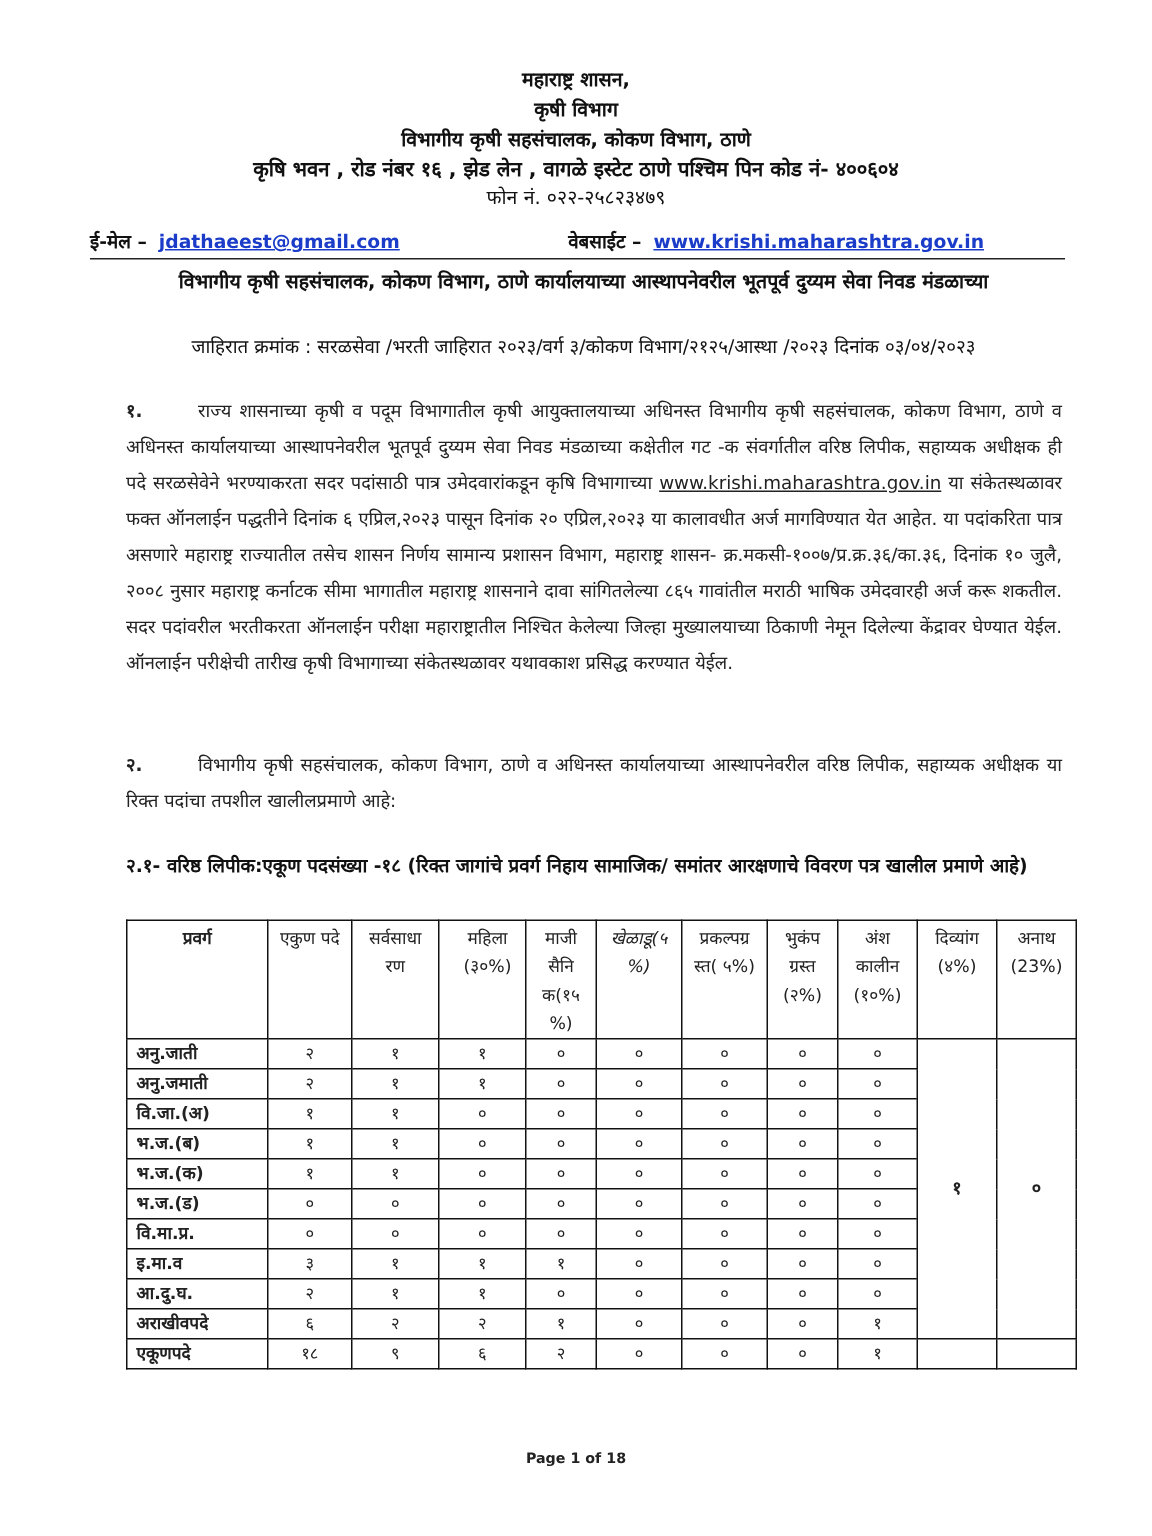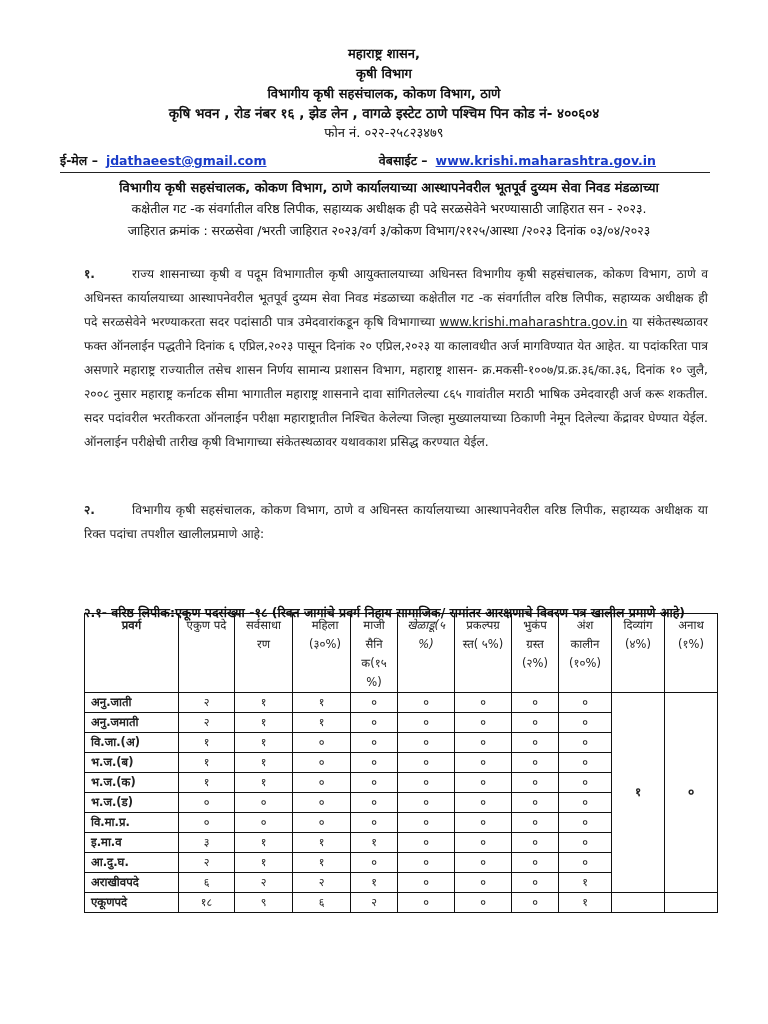--- a/index.html
+++ b/index.html
@@ -10,21 +10,21 @@
   .contact { position:absolute; top:152px; left:60px; right:60px; font-size:12.5px; height:20px; }
   .contact .left { position:absolute; left:0; top:0; }
   .contact .right { position:absolute; right:52px; top:0; }
   .contact .lbl { font-weight:bold; }
   .contact a { color:#1a3cc9; text-decoration:underline; margin-left:4px; font-weight:bold; }
   .rule { position:absolute; left:60px; right:58px; top:172px; border-top:1.3px solid #222; }
   .subject { position:absolute; left:60px; right:50px; text-align:center; font-weight:bold; font-size:12.5px; }
   .para { position:absolute; left:84px; right:60px; font-size:12.2px; line-height:24px; text-align:justify; color:#222; }
   .para .num { font-weight:bold; display:inline-block; width:48px; }
   .para a { color:#222; text-decoration:underline; }
-  .sec-title { position:absolute; left:84px; right:60px; font-weight:bold; font-size:12.5px; line-height:22px;margin-top:36px; }
+  .sec-title { position:absolute; left:84px; right:60px; font-weight:bold; font-size:12.5px; line-height:22px; }
   table.res { position:absolute; left:84px; top:613px; border-collapse:collapse; font-size:11.5px; }
   table.res td, table.res th { border:1.2px solid #111; padding:0 4px; text-align:center; vertical-align:top; font-weight:normal; color:#222; }
   table.res th { height:74px; line-height:19px; padding-top:2px; }
   table.res td { height:19px; line-height:19px; font-size:11px; }
   table.res td.cat { text-align:left; font-weight:bold; font-size:11.5px; padding-left:6px; }
   table.res th.cat { font-weight:bold; }
   table.res td.merged { vertical-align:middle; font-weight:bold; font-size:12px; }
   .footer { position:absolute; top:967px; left:0; width:768px; text-align:center; font-size:9.5px; font-weight:bold; color:#222; }
 </style>
 </head>
@@ -44,21 +44,20 @@
       <a>jdathaeest@gmail.com</a>
     </div>
     <div class="right">
       <span class="lbl">वेबसाईट –</span>
       <a>www.krishi.maharashtra.gov.in</a>
     </div>
   </div>
   <div class="rule"></div>
 
   <div class="subject" style="top:178px; font-size:13px;">विभागीय कृषी सहसंचालक, कोकण  विभाग, ठाणे  कार्यालयाच्या आस्थापनेवरील  भूतपूर्व दुय्यम सेवा निवड मंडळाच्या</div>
-  <div class="subject" style="top:200px; font-weight:normal;">कक्षेतील गट -क संवर्गातील  वरिष्ठ लिपीक, सहाय्यक अधीक्षक ही पदे सरळसेवेने भरण्यासाठी  जाहिरात सन - २०२३.</div>
   <div class="subject" style="top:222px; font-weight:normal;">जाहिरात क्रमांक : सरळसेवा /भरती जाहिरात २०२३/वर्ग ३/कोकण विभाग/२१२५/आस्था /२०२३ दिनांक  ०३/०४/२०२३</div>
 
   <div class="para" style="top:262px;">
     <span class="num">१.</span><span>राज्य शासनाच्या कृषी व पदूम विभागातील कृषी आयुक्तालयाच्या अधिनस्त विभागीय कृषी सहसंचालक, कोकण विभाग, ठाणे  व अधिनस्त कार्यालयाच्या आस्थापनेवरील भूतपूर्व दुय्यम सेवा निवड मंडळाच्या कक्षेतील गट -क संवर्गातील वरिष्ठ लिपीक, सहाय्यक अधीक्षक ही पदे सरळसेवेने भरण्याकरता सदर पदांसाठी पात्र उमेदवारांकडून कृषि विभागाच्या </span><a>www.krishi.maharashtra.gov.in</a><span>  या संकेतस्थळावर फक्त ऑनलाईन पद्धतीने दिनांक ६ एप्रिल,२०२३ पासून दिनांक २० एप्रिल,२०२३ या कालावधीत अर्ज मागविण्यात येत आहेत. या पदांकरिता पात्र असणारे महाराष्ट्र राज्यातील तसेच शासन निर्णय सामान्य प्रशासन विभाग, महाराष्ट्र शासन- क्र.मकसी-१००७/प्र.क्र.३६/का.३६, दिनांक १० जुलै, २००८ नुसार महाराष्ट्र कर्नाटक सीमा भागातील महाराष्ट्र शासनाने दावा सांगितलेल्या ८६५ गावांतील मराठी भाषिक उमेदवारही अर्ज करू शकतील.  सदर पदांवरील भरतीकरता ऑनलाईन परीक्षा महाराष्ट्रातील निश्चित केलेल्या जिल्हा मुख्यालयाच्या ठिकाणी नेमून दिलेल्या केंद्रावर घेण्यात येईल. ऑनलाईन परीक्षेची तारीख कृषी विभागाच्या संकेतस्थळावर यथावकाश प्रसिद्ध करण्यात येईल.</span>
   </div>
 
   <div class="para" style="top:498px;">
     <span class="num">२.</span><span>विभागीय कृषी सहसंचालक, कोकण  विभाग, ठाणे व अधिनस्त कार्यालयाच्या आस्थापनेवरील वरिष्ठ लिपीक, सहाय्यक अधीक्षक या रिक्त पदांचा तपशील खालीलप्रमाणे आहे:</span>
   </div>
 
@@ -70,21 +69,21 @@
       <th class="cat" style="width:85px;">प्रवर्ग</th>
       <th style="width:47px;">एकुण पदे</th>
       <th style="width:49px;">सर्वसाधा रण</th>
       <th style="width:42px;padding-left:11px;">महिला (३०%)</th>
       <th style="width:38px;margin-top:12px;">माजी सैनि क(१५ %)</th>
       <th style="width:48px;font-style:italic;">खेळाडू(५ %)</th>
       <th style="width:48px;">प्रकल्पग्र स्त( ५%)</th>
       <th style="width:38px;">भुकंप ग्रस्त (२%)</th>
       <th style="width:44px;">अंश कालीन (१०%)</th>
       <th style="width:44px;">दिव्यांग (४%)</th>
-      <th style="width:44px;">अनाथ (१%)</th>
+      <th style="width:44px;">अनाथ (23%)</th>
     </tr>
     <tr>
       <td class="cat">अनु.जाती</td>
       <td>२</td>
       <td>१</td>
       <td>१</td>
       <td>०</td>
       <td>०</td>
       <td>०</td>
       <td>०</td>
@@ -200,13 +199,14 @@
       <td>०</td>
       <td>०</td>
       <td>०</td>
       <td>१</td>
       <td></td>
       <td></td>
     </tr>
   </tbody>
     </table>
 
+  <div class="footer">Page 1 of 18</div>
 </div>
 
 </body></html>

